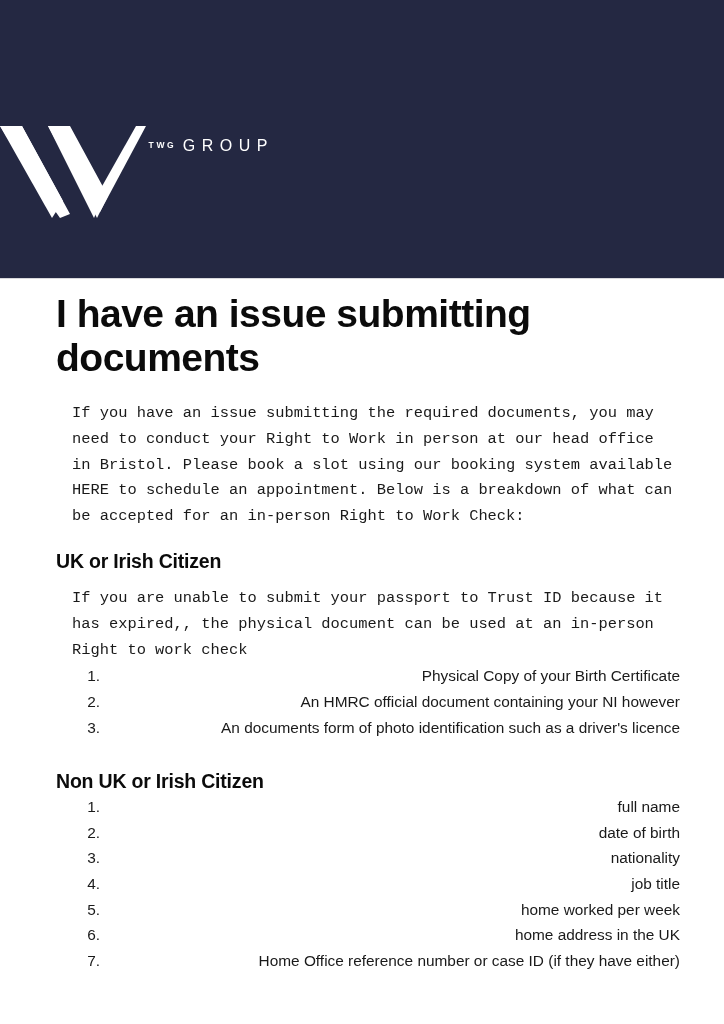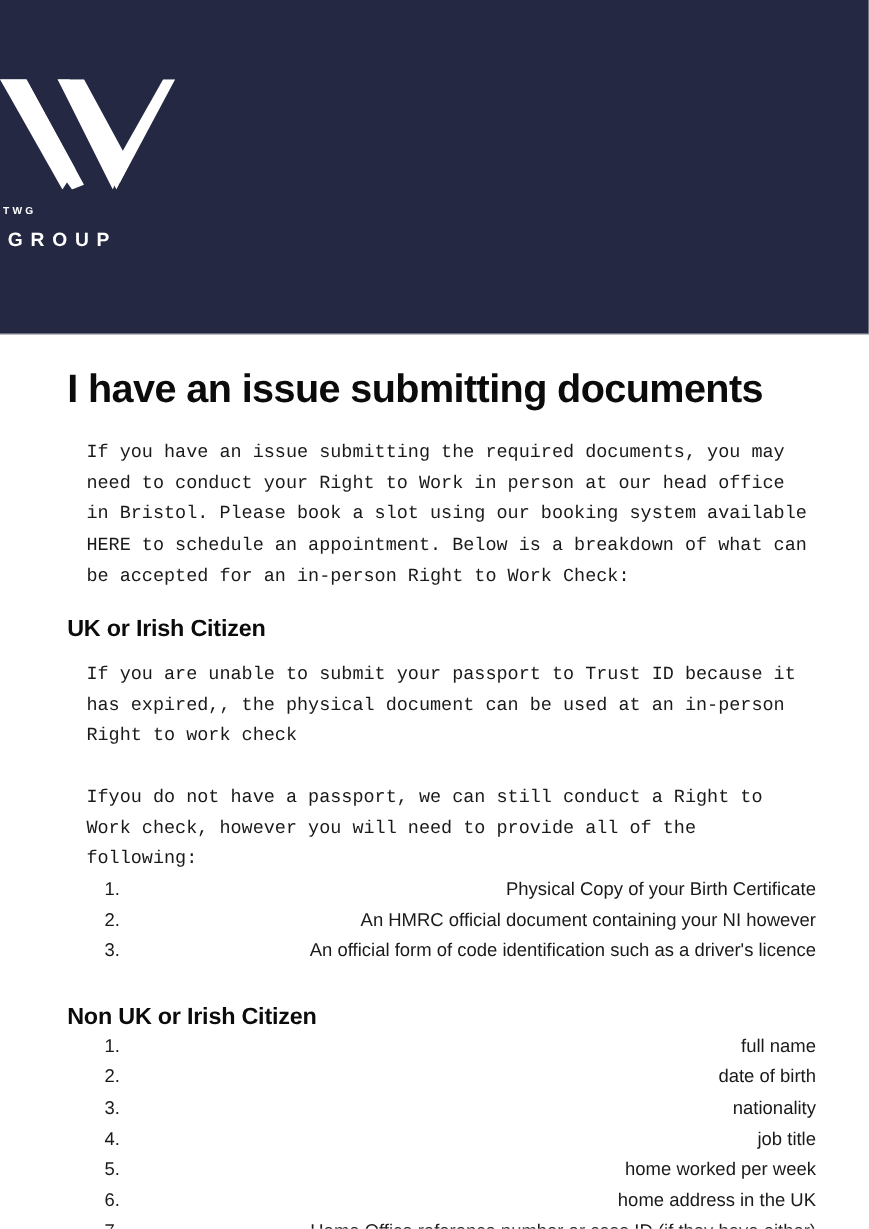--- a/index.html
+++ b/index.html
@@ -20,22 +20,22 @@
   }
 
   
   .header {
     position: relative;
     width: 724px;
     height: 279px;
     background: #242842;
     border-bottom: 1px solid #d8d8dc;
     display: flex;
-    flex-direction: column;
-    align-items: flex-start;
+    flex-direction: row;
+    align-items: center;
   }
 
   .logo-mark {
     margin-top: 66px;
     width: 146px;
     height: 92px;
     display: block;
   }
 
   .logo-twg {
@@ -45,35 +45,35 @@
     font-weight: bold;
     letter-spacing: 2.6px;
     line-height: 1;
     text-indent: 2.6px;
   }
 
   .logo-group {
     margin-top: 13px;
     color: #ffffff;
     font-size: 16px;
-    font-weight: bold;
+    font-weight: normal;
     letter-spacing: 6.5px;
     line-height: 1;
     text-indent: 6.5px;
   }
 
   
   .content {
     position: relative;
     padding: 0 44px 0 56px;
   }
 
   .doc-title {
-    margin-top: 27px;
-    font-size: 33px;
+    margin-top: 13px;
+    font-size: 39px;
     font-weight: bold;
     color: #0b0b0b;
     letter-spacing: -0.5px;
     line-height: 1.12;
   }
 
   .para {
     margin-left: 16px;
     margin-right: 6px;
     font-size: 15.4px;
@@ -156,26 +156,25 @@
   <div class="content">
 
     <h1 class="doc-title">I have an issue submitting documents</h1>
 
     <p class="para para-intro">If you have an issue submitting the required documents, you may need to conduct your Right to Work in person at our head office in Bristol. Please book a slot using our booking system available HERE to schedule an appointment. Below is a breakdown of what can be accepted for an in-person Right to Work Check:</p>
 
     <h2 class="section-head head-uk">UK or Irish Citizen</h2>
 
     <p class="para para-tight">If you are unable to submit your passport to Trust ID because it has expired,, the physical document can be used at an in-person Right to work check</p>
 
-    <p class="para para-gap">Ifyou do not have a passport, we can still conduct a Right to Work check, however you will need to provide all of the following:</p>
 
     <ol class="numbered list-uk">
       <li>Physical Copy of your Birth Certificate</li>
       <li>An HMRC official document containing your NI however</li>
-      <li>An official form of code identification such as a driver's licence</li>
+      <li>An documents form of photo identification such as a driver's licence</li>
     </ol>
 
     <h2 class="section-head head-nonuk">Non UK or Irish Citizen</h2>
 
 
     <ol class="numbered list-nonuk">
       <li>full name</li>
       <li>date of birth</li>
       <li>nationality</li>
       <li>job title</li>

